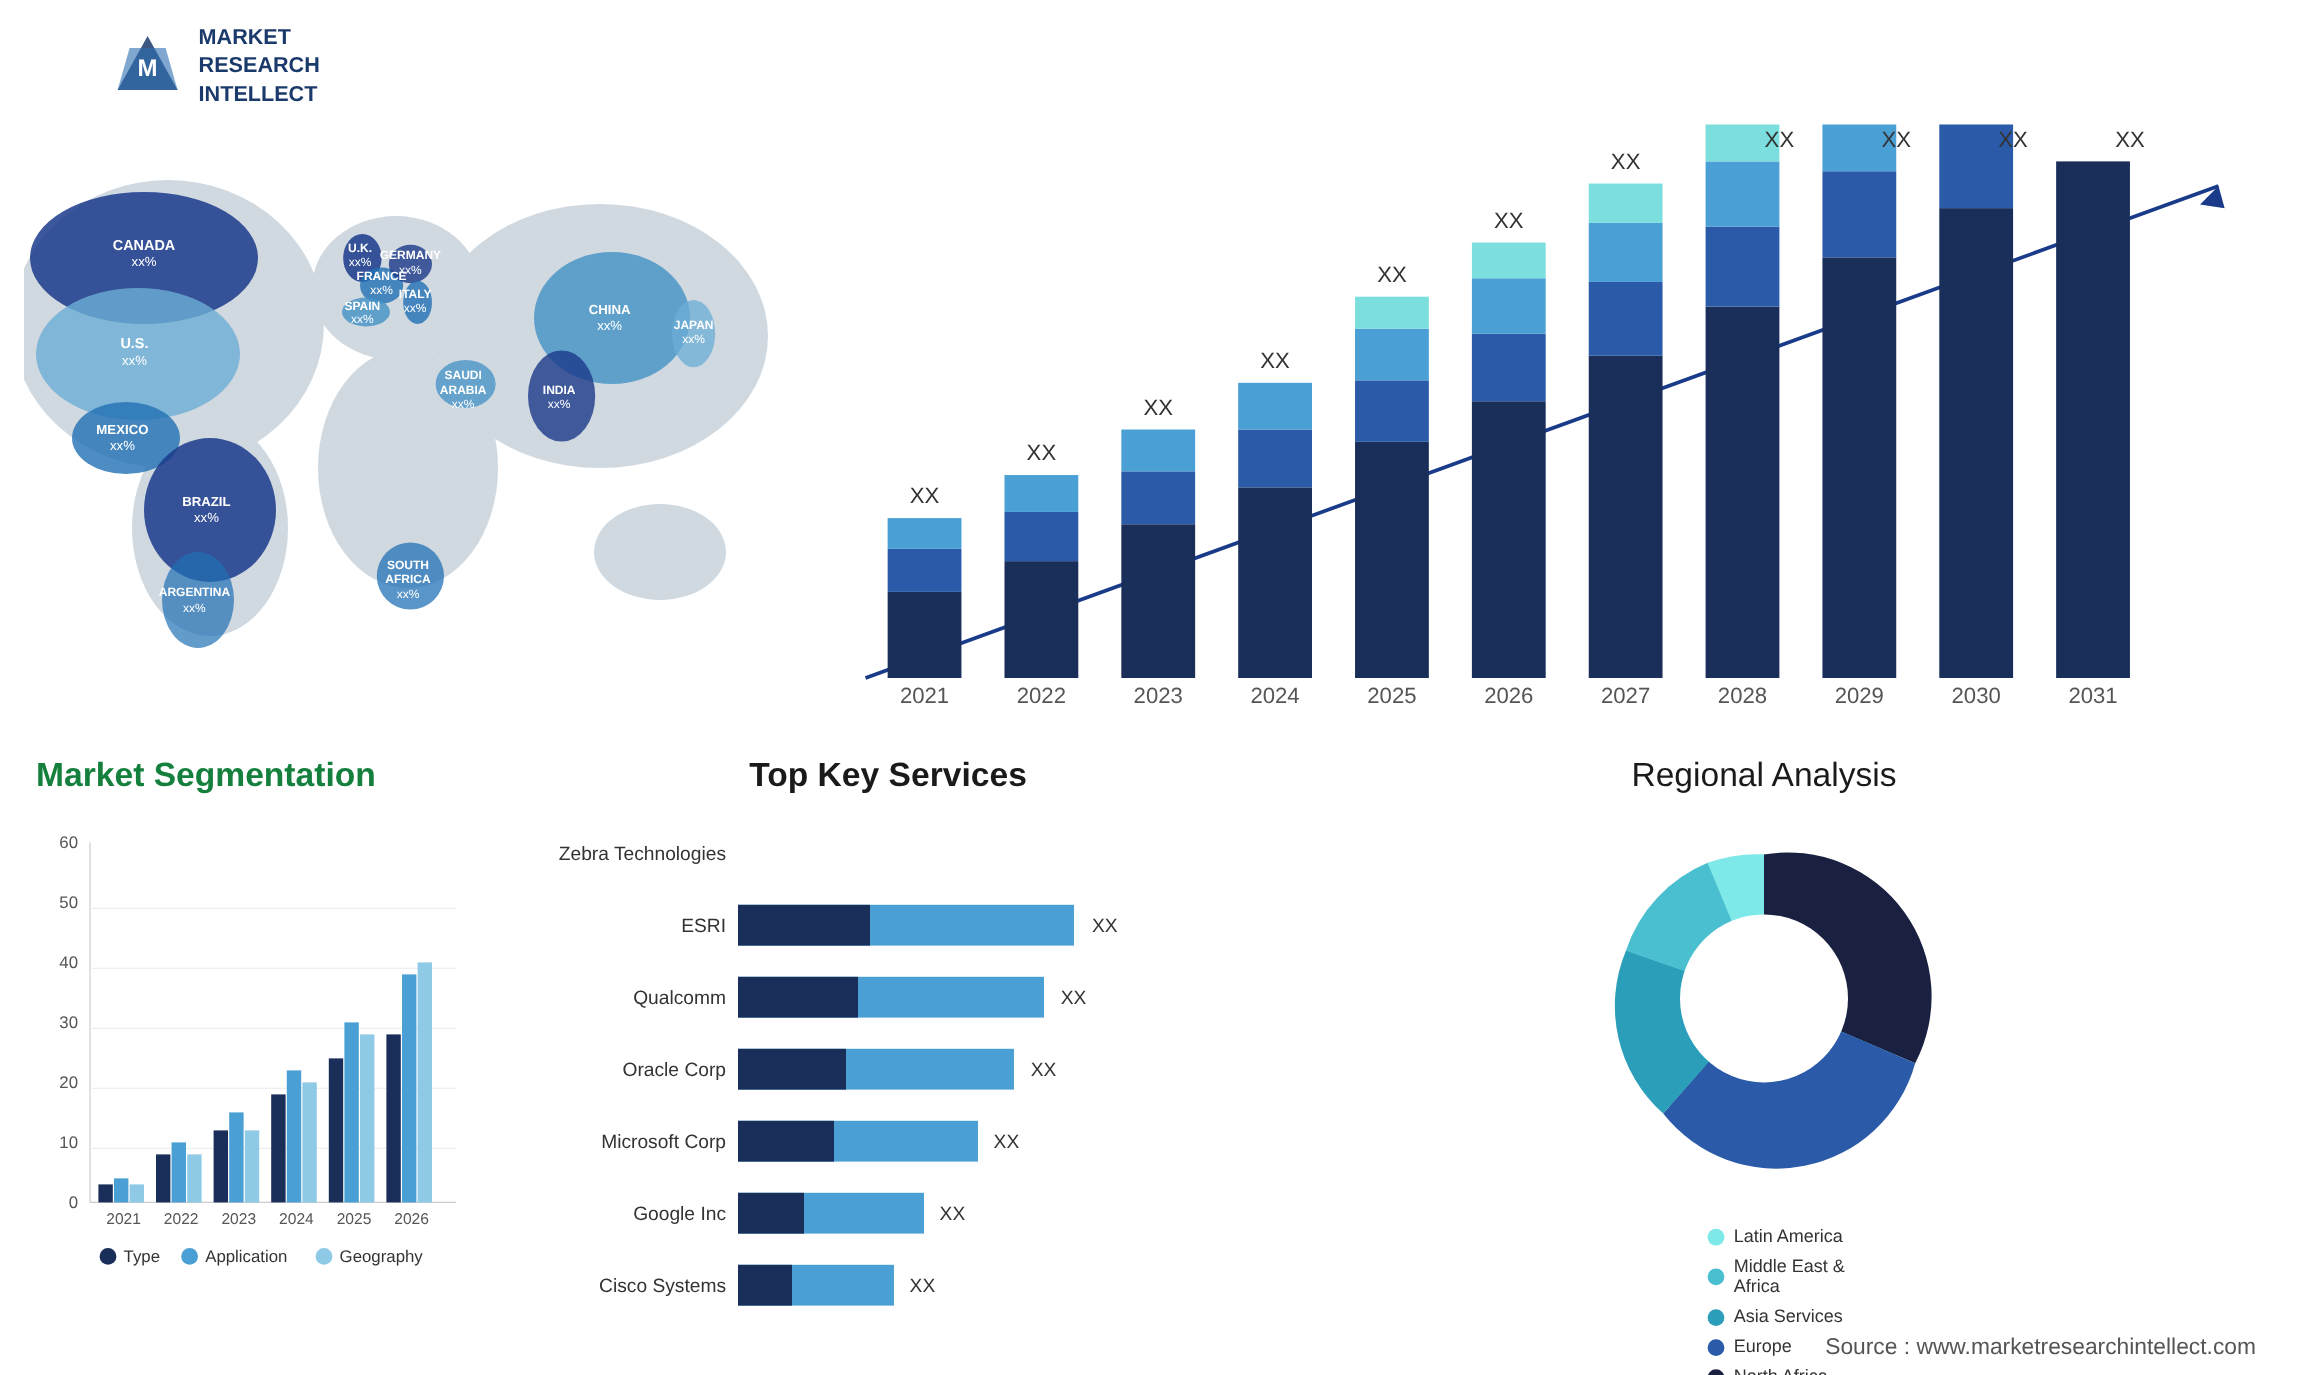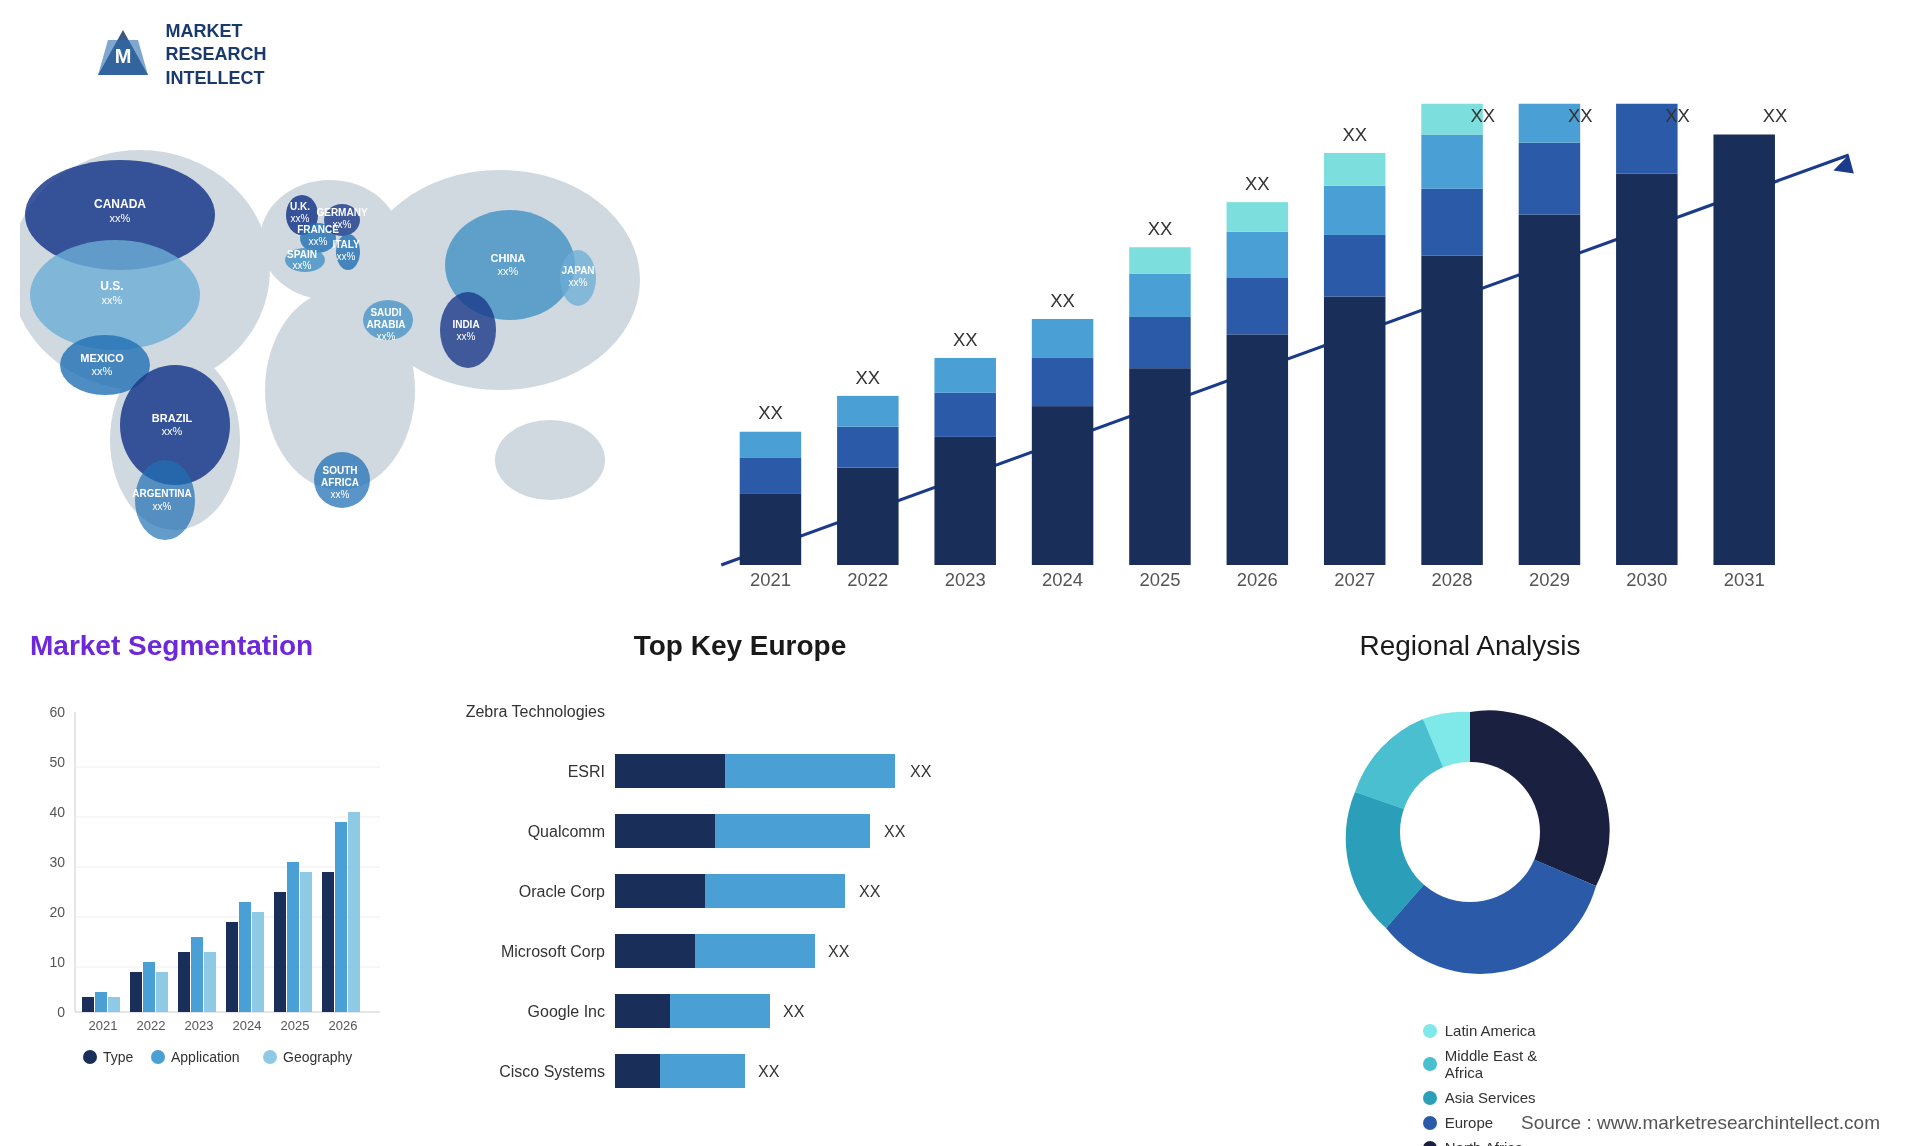--- a/index.html
+++ b/index.html
@@ -83,22 +83,22 @@
       height: 560px;
     }
 
     .segmentation-section {
       width: 420px;
       flex-shrink: 0;
     }
     .segmentation-title {
       font-size: 28px;
       font-weight: 600;
-      color: #6d28d9;
-      margin-bottom: 20px;
+      color: #15803d;
+      margin-bottom: 10px;
       padding-left: 10px;
     }
 
     .key-players-section {
       width: 580px;
       flex-shrink: 0;
       padding-left: 20px;
     }
     .key-players-title {
       font-size: 28px;
@@ -418,21 +418,21 @@
       <circle cx="70" cy="355" r="7" fill="#1a2e5a"></circle>
       <text x="83" y="360" font-size="14" fill="#333">Type</text>
       <circle cx="138" cy="355" r="7" fill="#4a9fd4"></circle>
       <text x="151" y="360" font-size="14" fill="#333">Application</text>
       <circle cx="250" cy="355" r="7" fill="#8ecae6"></circle>
       <text x="263" y="360" font-size="14" fill="#333">Geography</text>
     </svg>
   </div>
 
   <div class="key-players-section">
-    <div class="key-players-title">Top Key Europe</div>
+    <div class="key-players-title">Top Key Services</div>
     <svg class="players-svg" viewBox="0 0 560 440" width="560" height="440">
 
       <text x="145" y="35" text-anchor="end" font-size="16" fill="#333">Zebra Technologies</text>
 
       <text x="145" y="95" text-anchor="end" font-size="16" fill="#333">ESRI</text>
       <rect x="155" y="72" width="280" height="34" fill="#4a9fd4"></rect>
       <rect x="155" y="72" width="110" height="34" fill="#1a2e5a"></rect>
       <text x="450" y="95" font-size="16" fill="#333">XX</text>
 
       <text x="145" y="155" text-anchor="end" font-size="16" fill="#333">Qualcomm</text>

